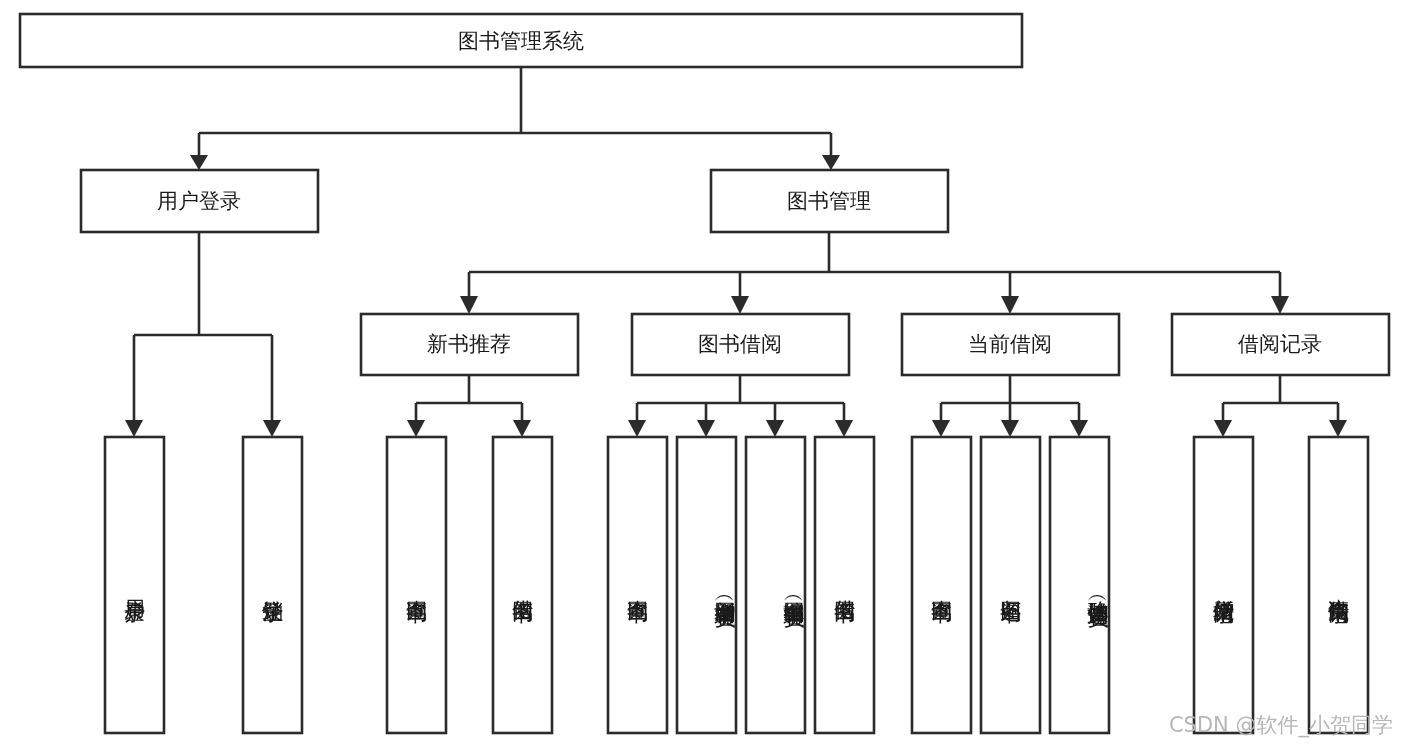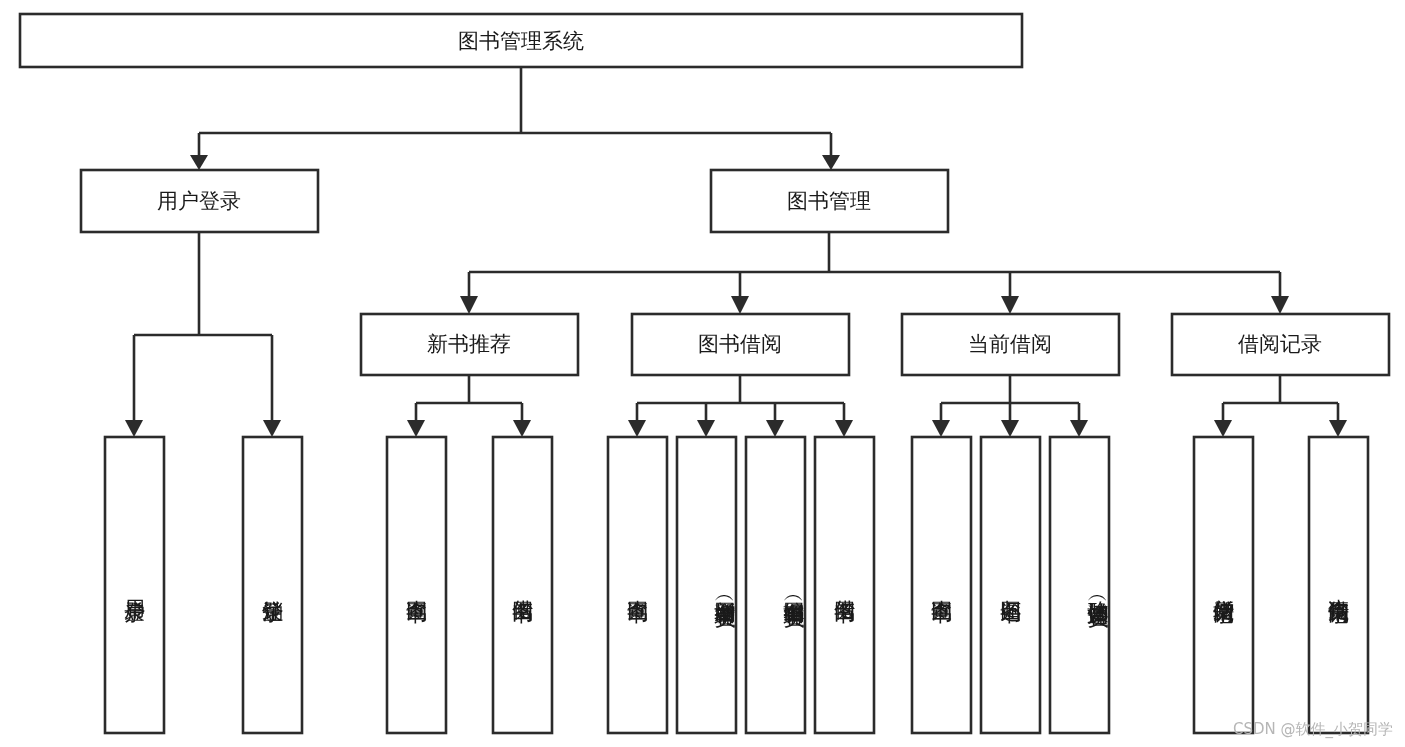--- a/index.html
+++ b/index.html
@@ -64,21 +64,21 @@
     pointer-events: none;
   }
   .vlabel.centered {
     align-items: center;
   }
   .watermark {
     position: absolute;
     right: 12px;
     bottom: 8px;
     font-family: "DejaVu Sans", "Liberation Sans", sans-serif;
-    font-size: 15px;
+    font-size: 21px;
     color: #b6b6b6;
     white-space: nowrap;
     pointer-events: none;
   }
 </style>
 </head>
 <body>
 
 <div id="diagram-root">
 

